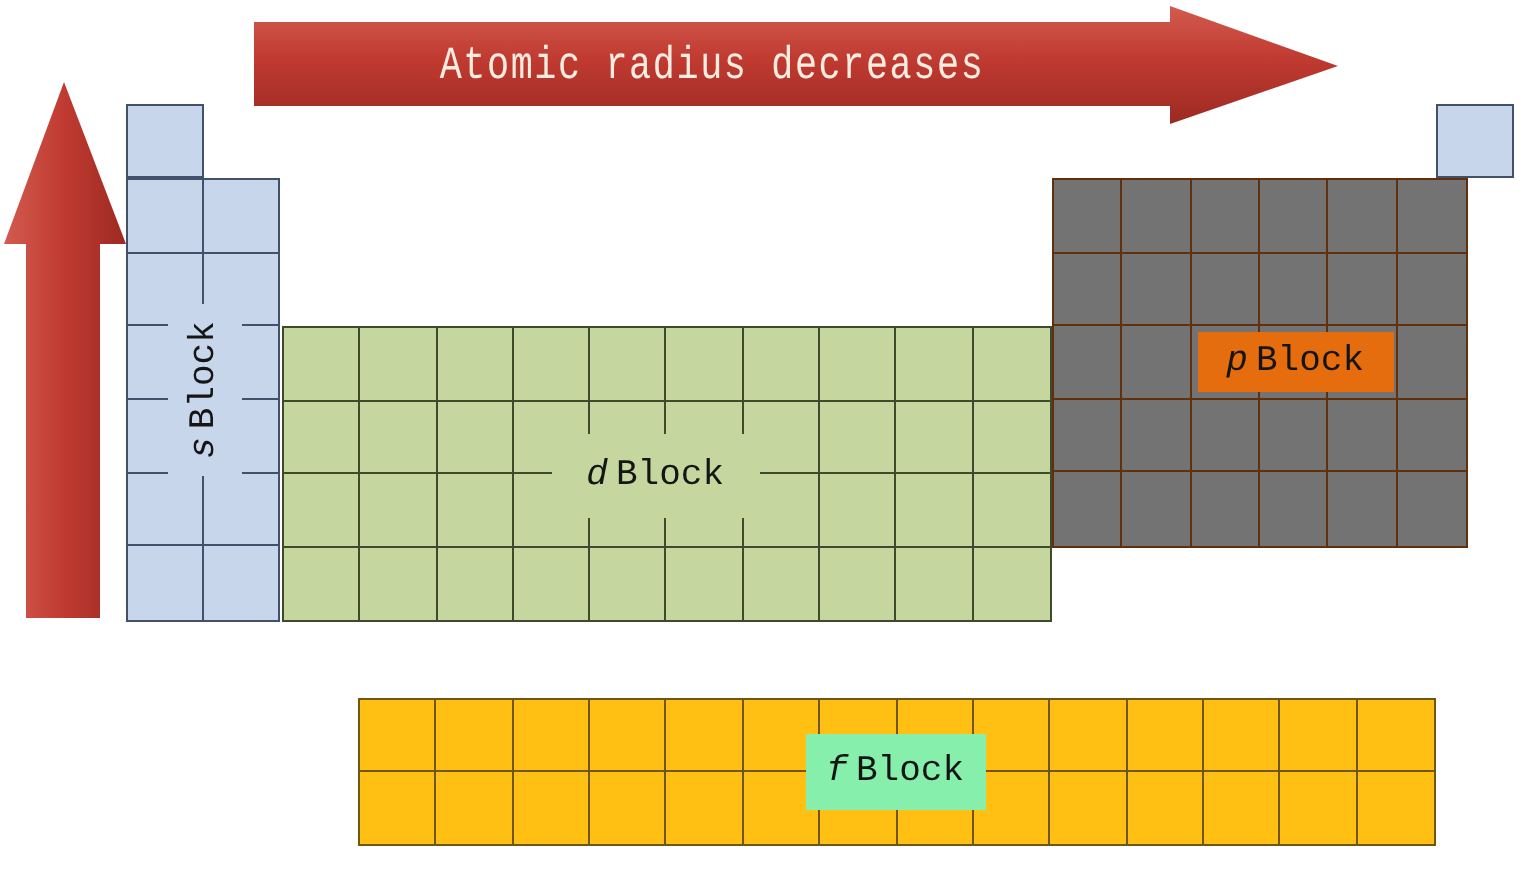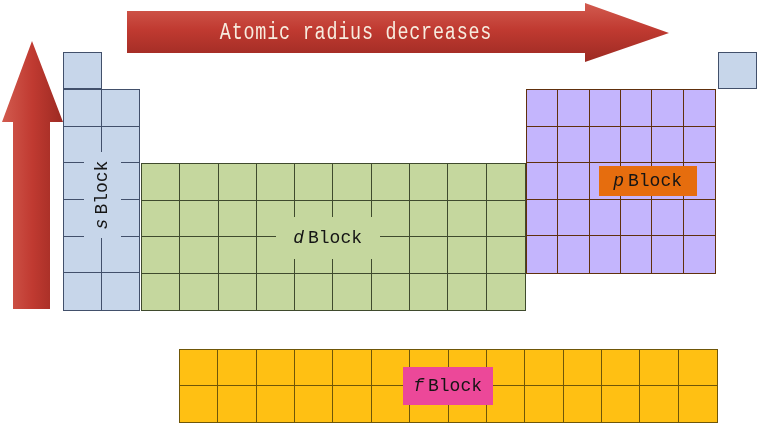--- a/index.html
+++ b/index.html
@@ -112,21 +112,21 @@
       <div class="cell" style="border-color: rgb(63, 74, 45); border-bottom-width: 0px;"></div>
       <div class="cell" style="border-color: rgb(63, 74, 45); border-bottom-width: 0px;"></div>
       <div class="cell" style="border-color: rgb(63, 74, 45); border-bottom-width: 0px;"></div>
       <div class="cell" style="border-color: rgb(63, 74, 45); border-bottom-width: 0px;"></div>
       <div class="cell" style="border-color: rgb(63, 74, 45); border-bottom-width: 0px;"></div>
       <div class="cell" style="border-color: rgb(63, 74, 45); border-right-width: 0px; border-bottom-width: 0px;"></div>
       <div class="label-patch" style="left: 133.6px; top: 52.6px; width: 104px; height: 42px; background: rgb(197, 215, 158);">
         <div class="label-inner"><em>d</em><span>Block</span></div>
       </div>
     </div>
-    <div class="block" style="left: 526px; top: 89px; width: 190px; height: 185px; background: #c4b5fd; border-color: rgb(96, 48, 13); grid-template-columns: repeat(6, 1fr); grid-template-rows: repeat(5, 1fr);">
+    <div class="block" style="left: 526px; top: 89px; width: 208px; height: 185px; background: #737373; border-color: rgb(96, 48, 13); grid-template-columns: repeat(6, 1fr); grid-template-rows: repeat(5, 1fr);">
       <div class="cell" style="border-color: rgb(96, 48, 13);"></div>
       <div class="cell" style="border-color: rgb(96, 48, 13);"></div>
       <div class="cell" style="border-color: rgb(96, 48, 13);"></div>
       <div class="cell" style="border-color: rgb(96, 48, 13);"></div>
       <div class="cell" style="border-color: rgb(96, 48, 13);"></div>
       <div class="cell" style="border-color: rgb(96, 48, 13); border-right-width: 0px;"></div>
       <div class="cell" style="border-color: rgb(96, 48, 13);"></div>
       <div class="cell" style="border-color: rgb(96, 48, 13);"></div>
       <div class="cell" style="border-color: rgb(96, 48, 13);"></div>
       <div class="cell" style="border-color: rgb(96, 48, 13);"></div>
@@ -179,17 +179,17 @@
       <div class="cell" style="border-color: rgb(111, 86, 8); border-bottom-width: 0px;"></div>
       <div class="cell" style="border-color: rgb(111, 86, 8); border-bottom-width: 0px;"></div>
       <div class="cell" style="border-color: rgb(111, 86, 8); border-bottom-width: 0px;"></div>
       <div class="cell" style="border-color: rgb(111, 86, 8); border-bottom-width: 0px;"></div>
       <div class="cell" style="border-color: rgb(111, 86, 8); border-bottom-width: 0px;"></div>
       <div class="cell" style="border-color: rgb(111, 86, 8); border-bottom-width: 0px;"></div>
       <div class="cell" style="border-color: rgb(111, 86, 8); border-bottom-width: 0px;"></div>
       <div class="cell" style="border-color: rgb(111, 86, 8); border-bottom-width: 0px;"></div>
       <div class="cell" style="border-color: rgb(111, 86, 8); border-bottom-width: 0px;"></div>
       <div class="cell" style="border-color: rgb(111, 86, 8); border-right-width: 0px; border-bottom-width: 0px;"></div>
-      <div class="label-patch" style="left: 222.6px; top: 16.6px; width: 90px; height: 38px; background: #ec4899;">
+      <div class="label-patch" style="left: 222.6px; top: 16.6px; width: 90px; height: 38px; background: #86efac;">
         <div class="label-inner"><em>f</em><span>Block</span></div>
       </div>
     </div>
   </div>
 
 </body></html>

